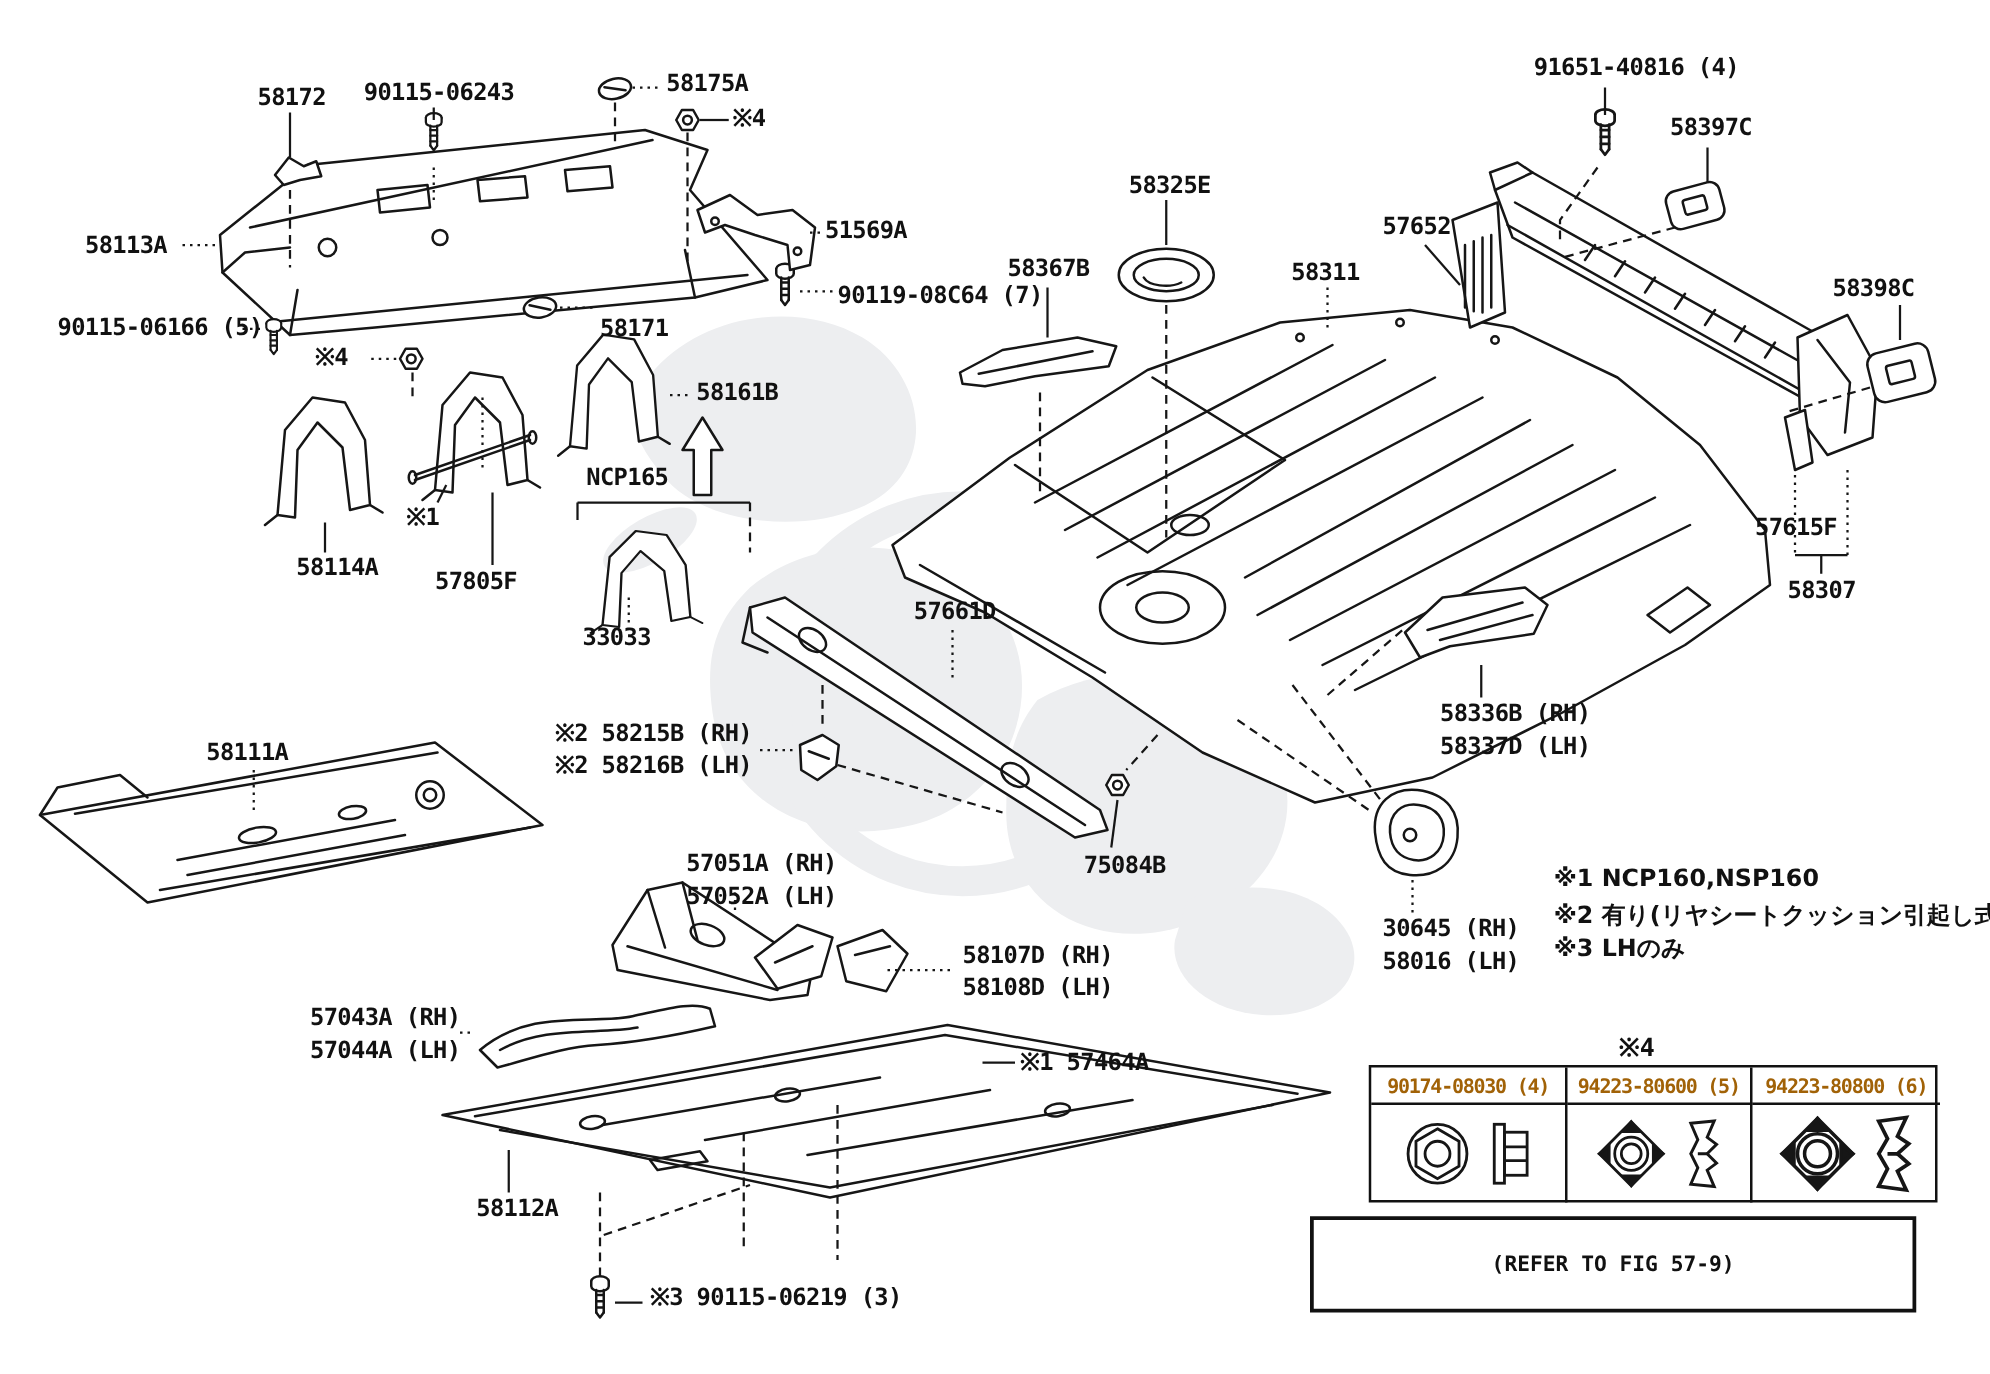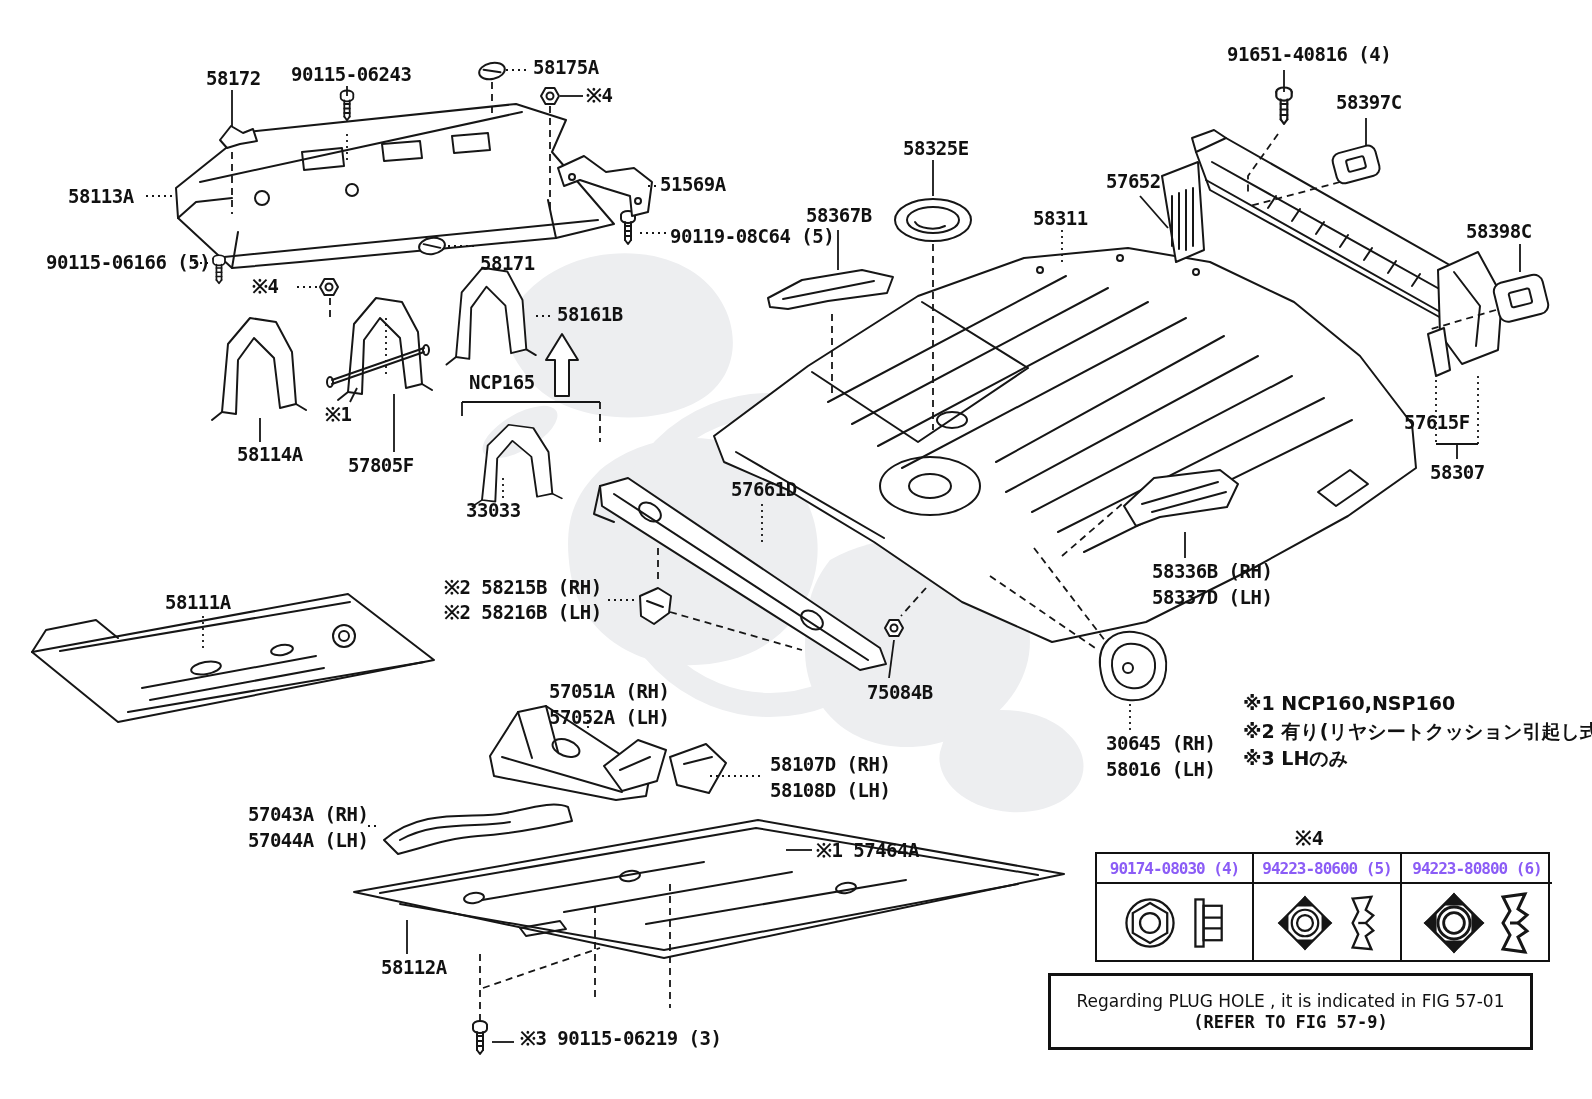--- a/index.html
+++ b/index.html
@@ -9,21 +9,21 @@
   .lbl{position:absolute;font-weight:bold;font-size:19px;line-height:21px;color:#111;
        white-space:nowrap;letter-spacing:-0.5px;font-family:"DejaVu Sans Mono",monospace;}
   .note{position:absolute;font-weight:bold;font-size:19px;color:#111;white-space:nowrap;
         font-family:"DejaVu Sans",sans-serif;}
   .tbl-title{position:absolute;left:1295px;top:824px;font:bold 20px "DejaVu Sans Mono",monospace;color:#111;}
   .nut-table{position:absolute;left:1095px;top:852px;width:455px;height:110px;
              border:2px solid #111;display:grid;grid-template-columns:157px 148px 150px;
              grid-template-rows:30px 78px;box-sizing:border-box;background:#fff;}
   .nut-table .hcell{border-right:2px solid #111;border-bottom:2px solid #111;
              display:flex;align-items:center;justify-content:center;
-             font:bold 16px "DejaVu Sans Mono",monospace;letter-spacing:-1px;color:#8b5cf6;}
+             font:bold 16px "DejaVu Sans Mono",monospace;letter-spacing:-1px;color:#a16207;}
   .nut-table .bcell{border-right:2px solid #111;display:flex;align-items:center;
              justify-content:center;gap:10px;}
   .nut-table .last{border-right:none;}
   .plug-box{position:absolute;left:1048px;top:973px;width:485px;height:77px;border:3px solid #111;
             box-sizing:border-box;display:flex;flex-direction:column;align-items:center;
             justify-content:center;background:#fff;gap:1px;}
   .plug-box .jp{font:17px "DejaVu Sans",sans-serif;color:#111;}
   .plug-box .en{font:17px "DejaVu Sans",sans-serif;color:#111;}
   .plug-box .rf{font:bold 17px "DejaVu Sans Mono",monospace;color:#111;}
   .figcode{position:absolute;left:1498px;top:1064px;font:bold 19px "DejaVu Sans",sans-serif;color:#111;margin-top:48px;}
@@ -301,21 +301,21 @@
 
   <div class="lbl" style="left:206px;top:68px">58172</div>
   <div class="lbl" style="left:291px;top:64px">90115-06243</div>
   <div class="lbl" style="left:533px;top:57px">58175A</div>
   <div class="lbl" style="left:586px;top:85px">※4</div>
   <div class="lbl" style="left:68px;top:186px">58113A</div>
   <div class="lbl" style="left:46px;top:252px">90115-06166 (5)</div>
   <div class="lbl" style="left:252px;top:276px">※4</div>
   <div class="lbl" style="left:480px;top:253px">58171</div>
   <div class="lbl" style="left:660px;top:174px">51569A</div>
-  <div class="lbl" style="left:670px;top:226px">90119-08C64 (5)</div>
+  <div class="lbl" style="left:670px;top:226px">90119-08C64 (7)</div>
   <div class="lbl" style="left:557px;top:304px">58161B</div>
   <div class="lbl" style="left:469px;top:372px">NCP165</div>
   <div class="lbl" style="left:325px;top:404px">※1</div>
   <div class="lbl" style="left:237px;top:444px">58114A</div>
   <div class="lbl" style="left:348px;top:455px">57805F</div>
   <div class="lbl" style="left:466px;top:500px">33033</div>
   <div class="lbl" style="left:903px;top:138px">58325E</div>
   <div class="lbl" style="left:806px;top:205px">58367B</div>
   <div class="lbl" style="left:1033px;top:208px">58311</div>
   <div class="lbl" style="left:1106px;top:171px">57652</div>
@@ -396,18 +396,17 @@
       <svg width="36" height="64" viewBox="0 0 36 64">
         <g stroke="#161616" stroke-width="3" fill="none">
           <path d="M7,6 L29,3 L22,18 L31,24 L22,32 L31,40 L22,46 L29,61 L7,58 L14,44 L7,32 L14,20 Z"></path>
           <path d="M14,32 h9"></path>
         </g>
       </svg>
     </div>
   </div>
 
   <div class="plug-box">
-    <div class="en">Regarding  PLUG  HOLE , it is indicated in FIG  57-01</div>
     <div class="rf">(REFER  TO  FIG  57-9)</div>
   </div>
 
   <div class="figcode">585359B</div>
 </div>
 
 </body></html>

